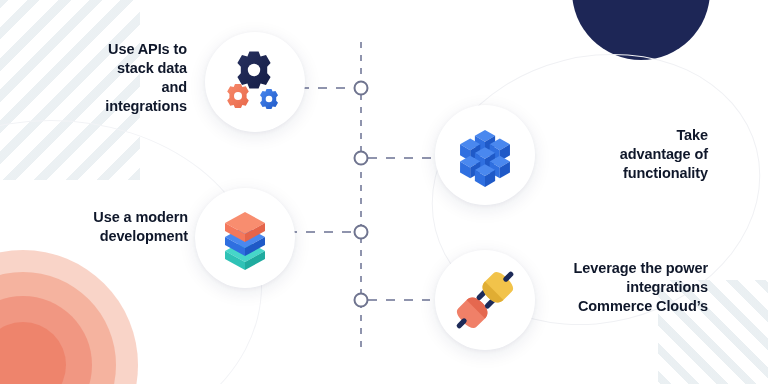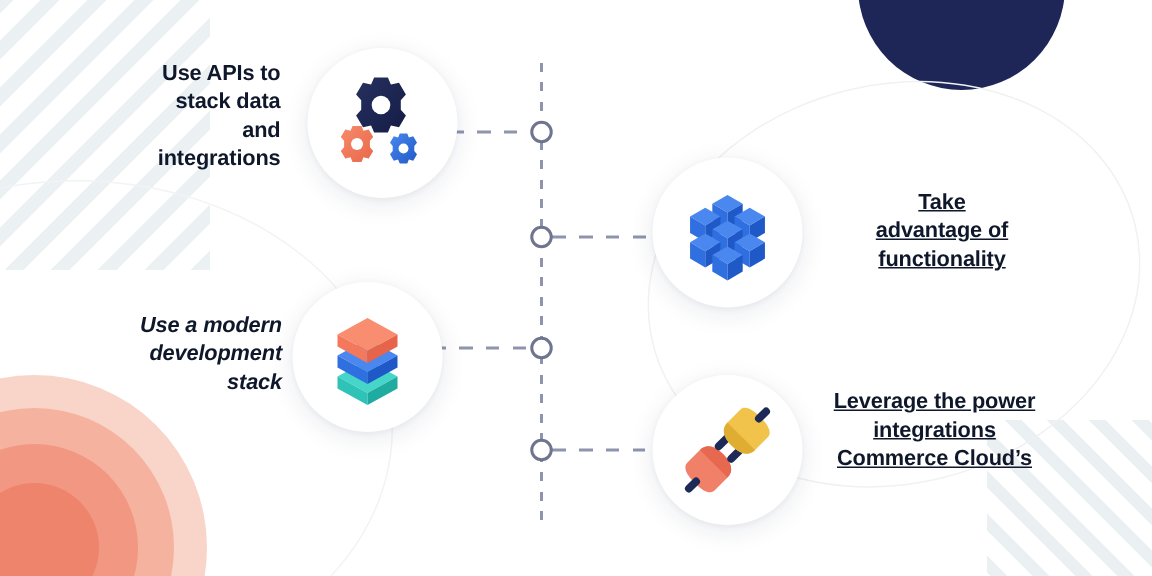--- a/index.html
+++ b/index.html
@@ -151,21 +151,21 @@
   .label {
     position: absolute;
     color: #0f172a;
     font-weight: bold;
     font-size: 14.5px;
     line-height: 1.32;
     letter-spacing: -.1px;
     z-index: 6;
   }
   .label.right-aligned { text-align: right; }
-  .label.left-aligned  { text-align: center; text-decoration: underline; }
+  .label.left-aligned  { text-align: right; }
 </style>
 </head>
 <body>
 
 <div id="canvas">
 
   <div class="bg-layer">
     <div class="stripes-tl"></div>
     <div class="stripes-br"></div>
     <div class="navy-circle"></div>
@@ -249,24 +249,23 @@
         <use href="#iso-cube" x="0" y="44"></use>
       </g>
     </svg>
   </div>
   <div class="label left-aligned" style="left:548px; top:126px; width:160px;">
     <div>Take</div>
     <div>advantage of</div>
     <div>functionality</div>
   </div>
 
-  <div class="label right-aligned" style="left:48px; top:208px; width:140px;font-style:italic;">
+  <div class="label right-aligned" style="left:48px; top:208px; width:140px;">
     <div>Use a modern</div>
     <div>development</div>
-    <div>stack</div>
   </div>
   <div class="bubble" style="left:195px; top:188px; width:100px; height:100px;">
     <svg width="66" height="70" viewBox="0 0 66 70">
 
       <g transform="translate(33,48)">
         <path d="M-20,0 L0,-11 L20,0 L0,11 Z" fill="#46d6c9"></path>
         <path d="M-20,0 L0,11 L0,19 L-20,8 Z" fill="#2fc2b6"></path>
         <path d="M20,0 L0,11 L0,19 L20,8 Z" fill="#1fab9f"></path>
       </g>
 

